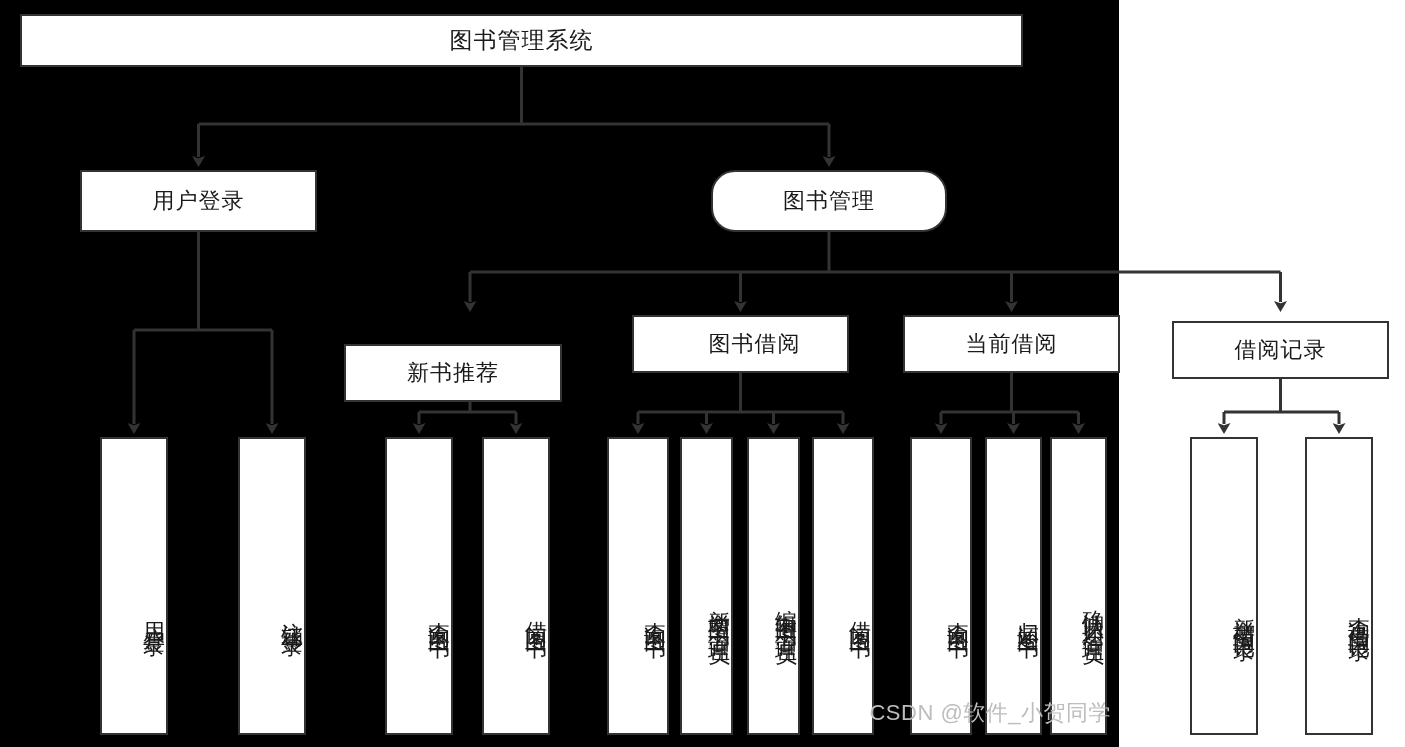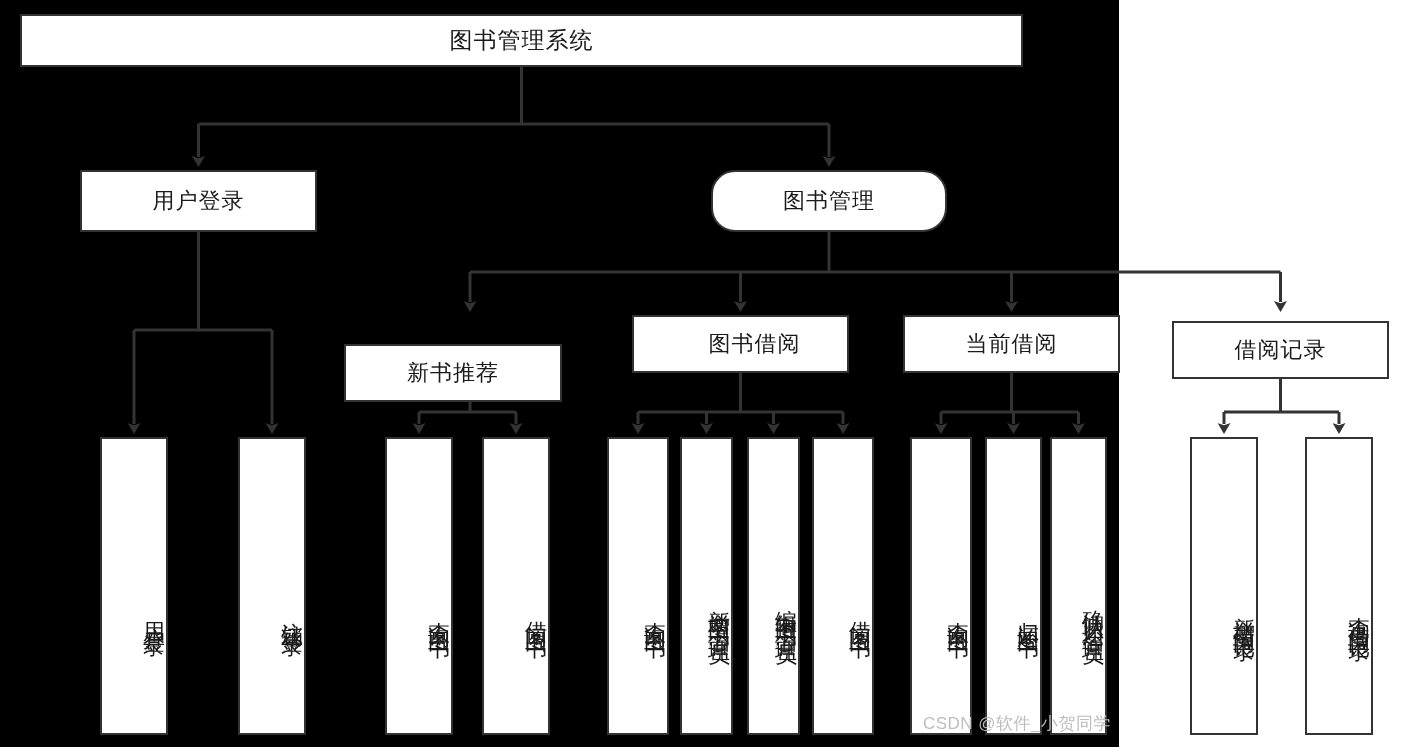--- a/index.html
+++ b/index.html
@@ -8,21 +8,21 @@
   #stage{position:relative;width:1119px;height:747px;background:#000000;}
   svg#wires{position:absolute;left:0;top:0;width:1405px;height:747px;}
   .node{position:absolute;box-sizing:border-box;background:#ffffff;
         border:2.5px solid #333333;display:flex;align-items:center;
         justify-content:center;color:#1a1a1a;}
   .node.h{font-size:22px;letter-spacing:1px;}
   .node.v{writing-mode:vertical-rl;text-orientation:upright;
           font-size:22px;letter-spacing:5px;padding-top:56px;
           align-items:flex-start;justify-content:center;line-height:1.05;}
   .node.root{font-size:23px;}
-  .wm{position:absolute;right:8px;bottom:12px;font-size:17px;color:#bdbdbd;
+  .wm{position:absolute;right:8px;bottom:19px;font-size:22px;color:#bdbdbd;
       letter-spacing:0.5px;white-space:nowrap;}
 </style>
 </head>
 <body>
 
 <div id="stage">
 
   <svg id="wires" viewBox="0 0 1405 747" xmlns="http://www.w3.org/2000/svg">
     <defs>
       <marker id="arw" markerWidth="11" markerHeight="13" refX="1" refY="6.5" orient="auto" markerUnits="userSpaceOnUse">

